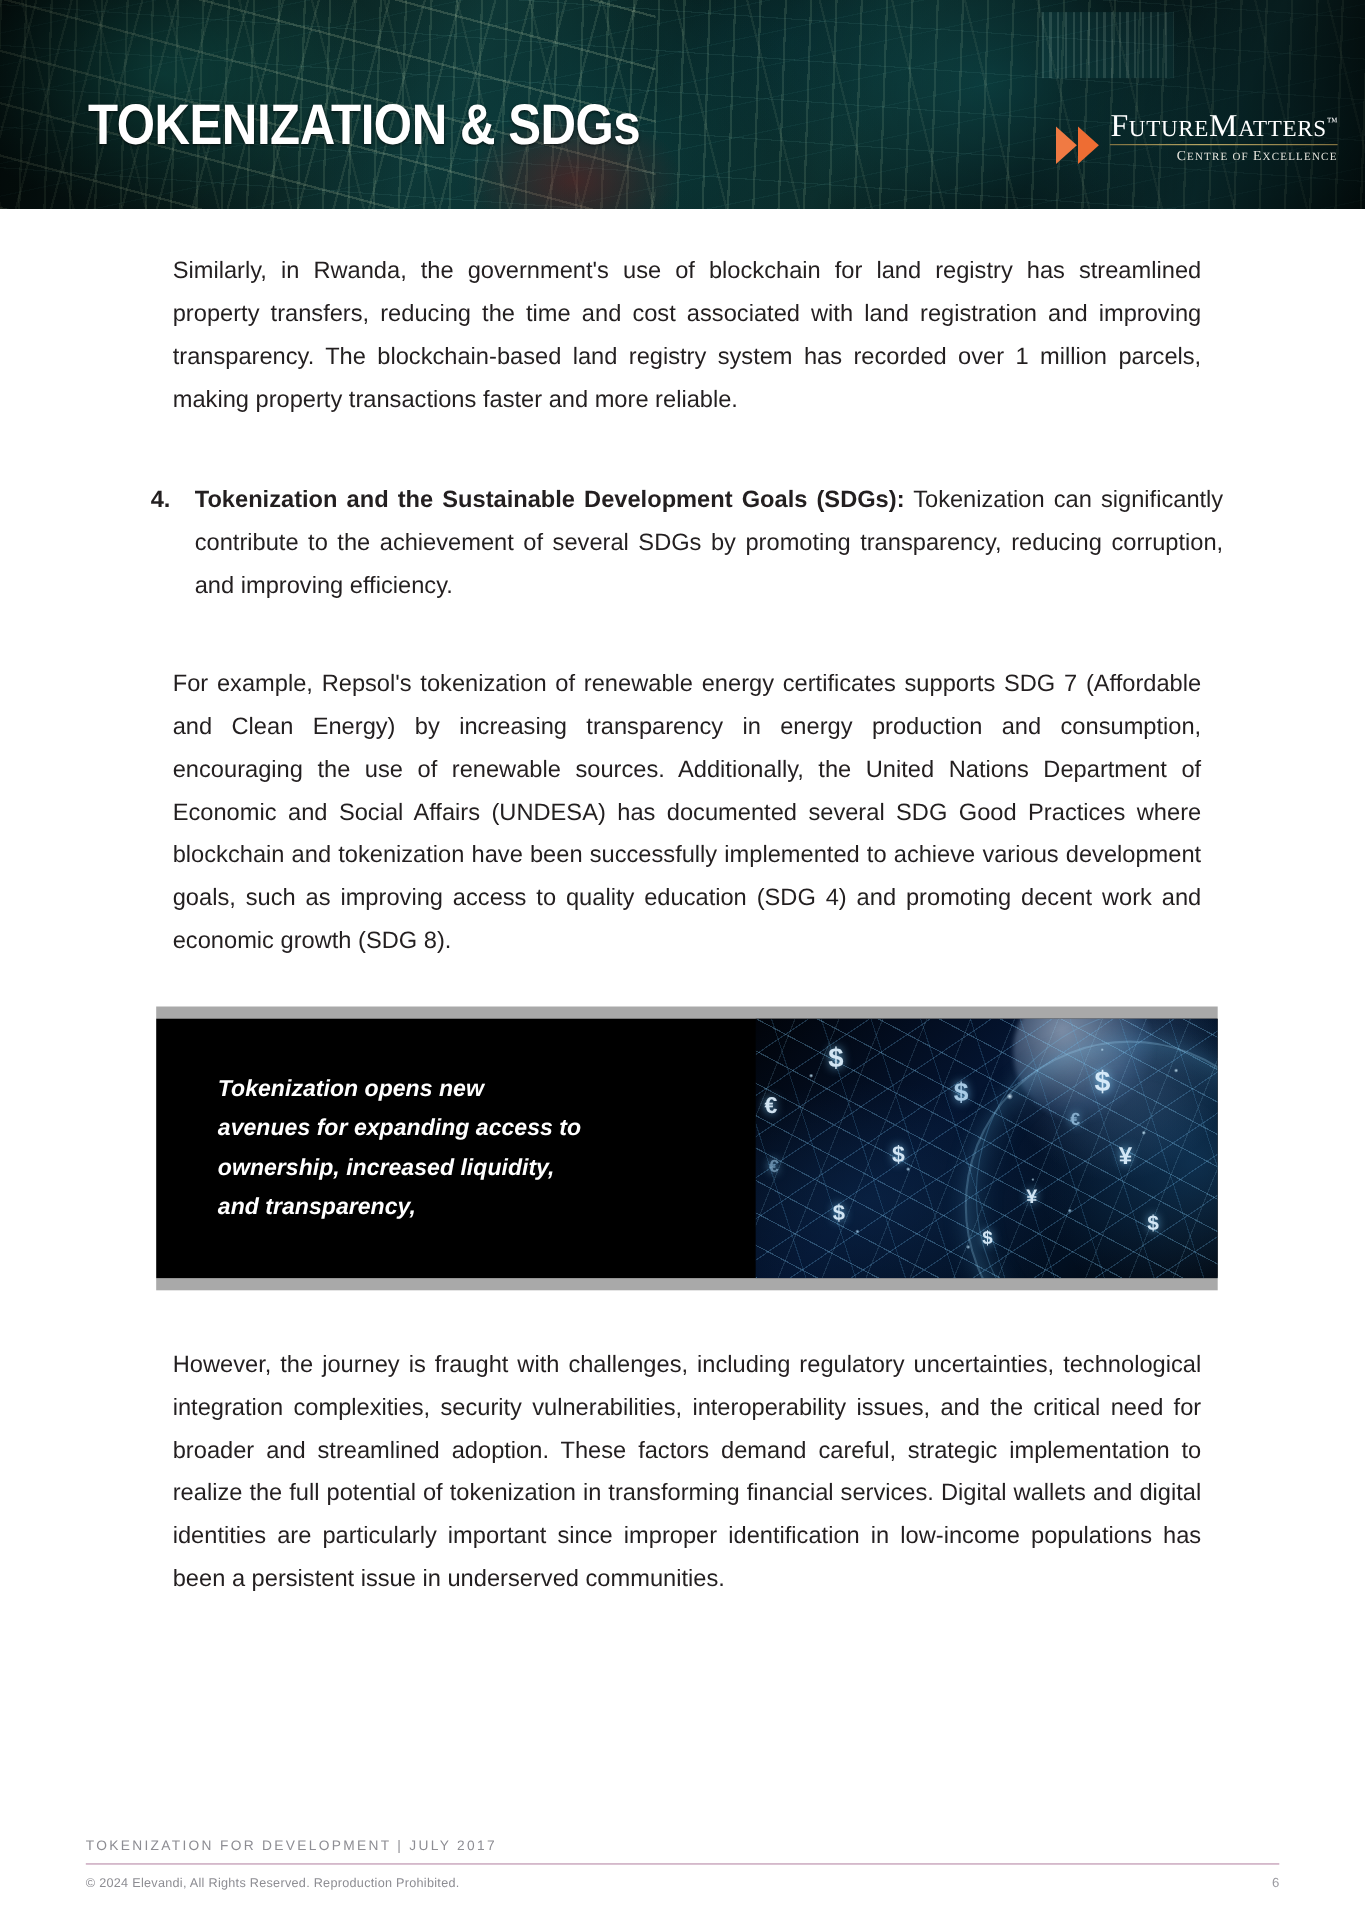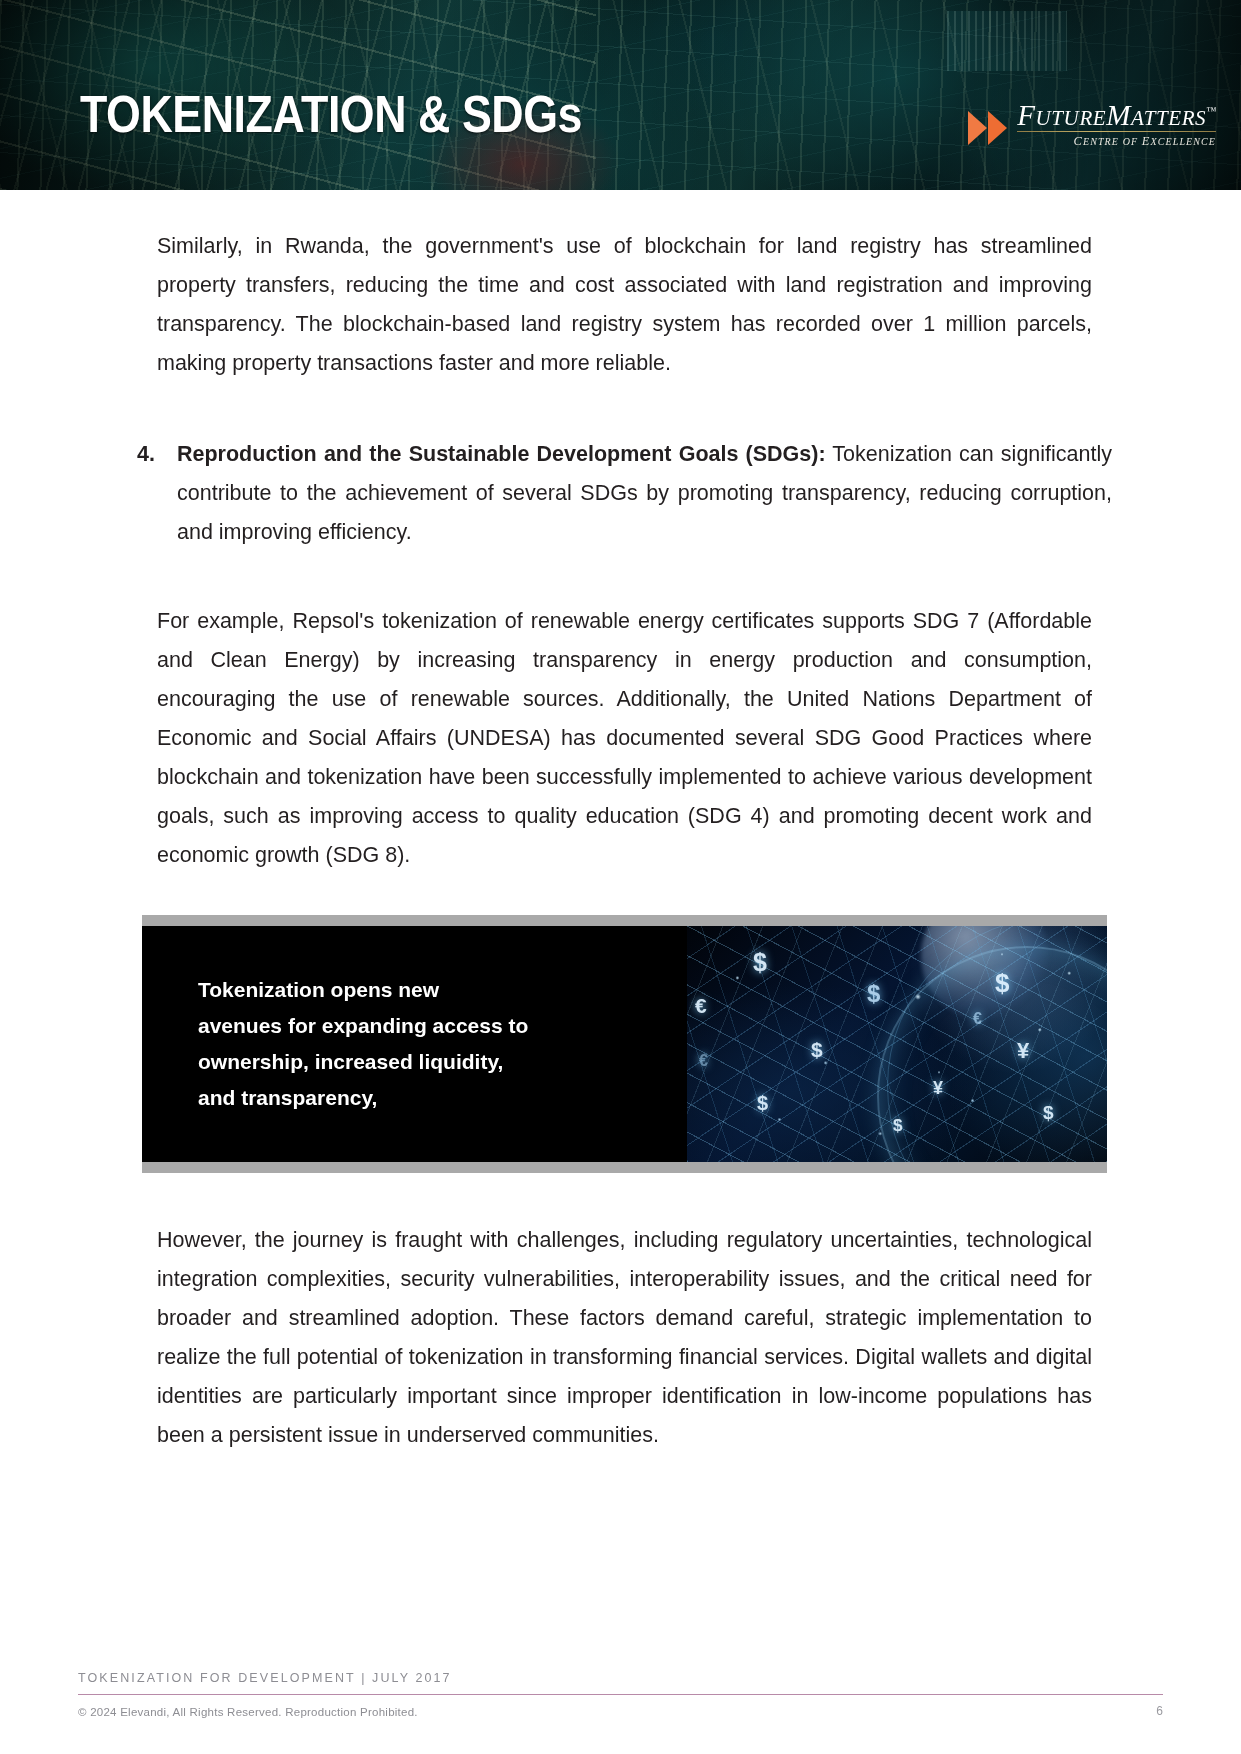--- a/index.html
+++ b/index.html
@@ -89,23 +89,22 @@
     text-shadow: 0 1px 3px rgba(0,0,0,0.7);
     white-space: nowrap;
   }
 
   
   .logo {
     position: absolute;
     right: 25px;
     top: 100px;
     display: flex;
-    align-items: center;
+    align-items: flex-end;
     gap: 10px;
-    font-style: italic;
   }
   .logo-arrows {
     display: flex;
     gap: 1px;
     margin-top: 7px;
   }
   .arrow {
     width: 0; height: 0;
     border-top: 17px solid transparent;
     border-bottom: 17px solid transparent;
@@ -212,20 +211,21 @@
   }
   .banner-quote {
     position: relative;
     z-index: 3;
     color: #ffffff;
     font-size: 21px;
     font-weight: bold;
     line-height: 36px;
     padding-left: 56px;
     max-width: 470px;
+    font-style: italic;
   }
   .banner-art {
     position: absolute;
     right: 0; top: 0;
     width: 420px; height: 236px;
     overflow: hidden;
     background:
       radial-gradient(circle 150px at 78% 18%, rgba(120,160,205,0.35), transparent 70%),
       radial-gradient(circle 200px at 95% 55%, rgba(30,90,140,0.45), transparent 72%),
       radial-gradient(ellipse 260px 150px at 25% 70%, rgba(12,40,75,0.6), transparent 72%),
@@ -363,21 +363,21 @@
     </div>
   </div>
 </div>
 
 <div class="page-body">
 
   <p class="para block-indent p1">Similarly, in Rwanda, the government's use of blockchain for land registry has streamlined property transfers, reducing the time and cost associated with land registration and improving transparency. The blockchain-based land registry system has recorded over 1 million parcels, making property transactions faster and more reliable.</p>
 
   <div class="numbered">
     <div class="numbered-num">4.</div>
-    <div class="numbered-body"><b>Reproduction and the Sustainable Development Goals (SDGs):</b><span> Tokenization can significantly contribute to the achievement of several SDGs by promoting transparency, reducing corruption, and improving efficiency.</span></div>
+    <div class="numbered-body"><b>Tokenization and the Sustainable Development Goals (SDGs):</b><span> Tokenization can significantly contribute to the achievement of several SDGs by promoting transparency, reducing corruption, and improving efficiency.</span></div>
   </div>
 
   <p class="para block-indent p3">For example, Repsol's tokenization of renewable energy certificates supports SDG 7 (Affordable and Clean Energy) by increasing transparency in energy production and consumption, encouraging the use of renewable sources. Additionally, the United Nations Department of Economic and Social Affairs (UNDESA) has documented several SDG Good Practices where blockchain and tokenization have been successfully implemented to achieve various development goals, such as improving access to quality education (SDG 4) and promoting decent work and economic growth (SDG 8).</p>
 
   <div class="banner-wrap">
     <div class="banner-top-bar"></div>
     <div class="banner">
       <div class="banner-quote">
         <div>Tokenization opens new</div>
         <div>avenues for expanding access to</div>

